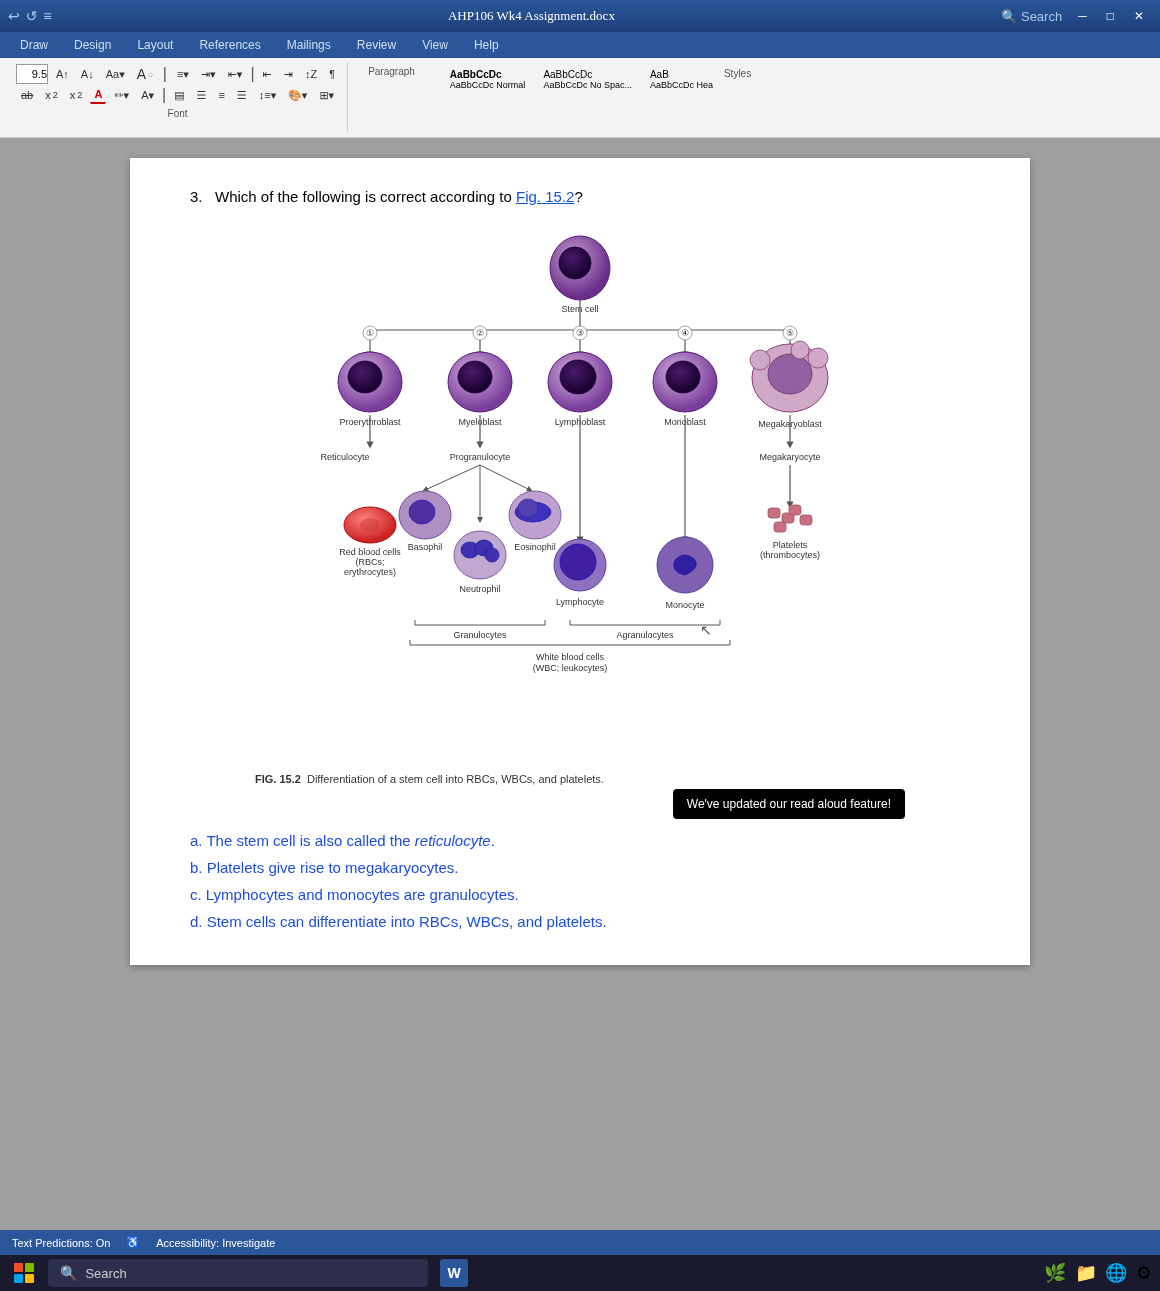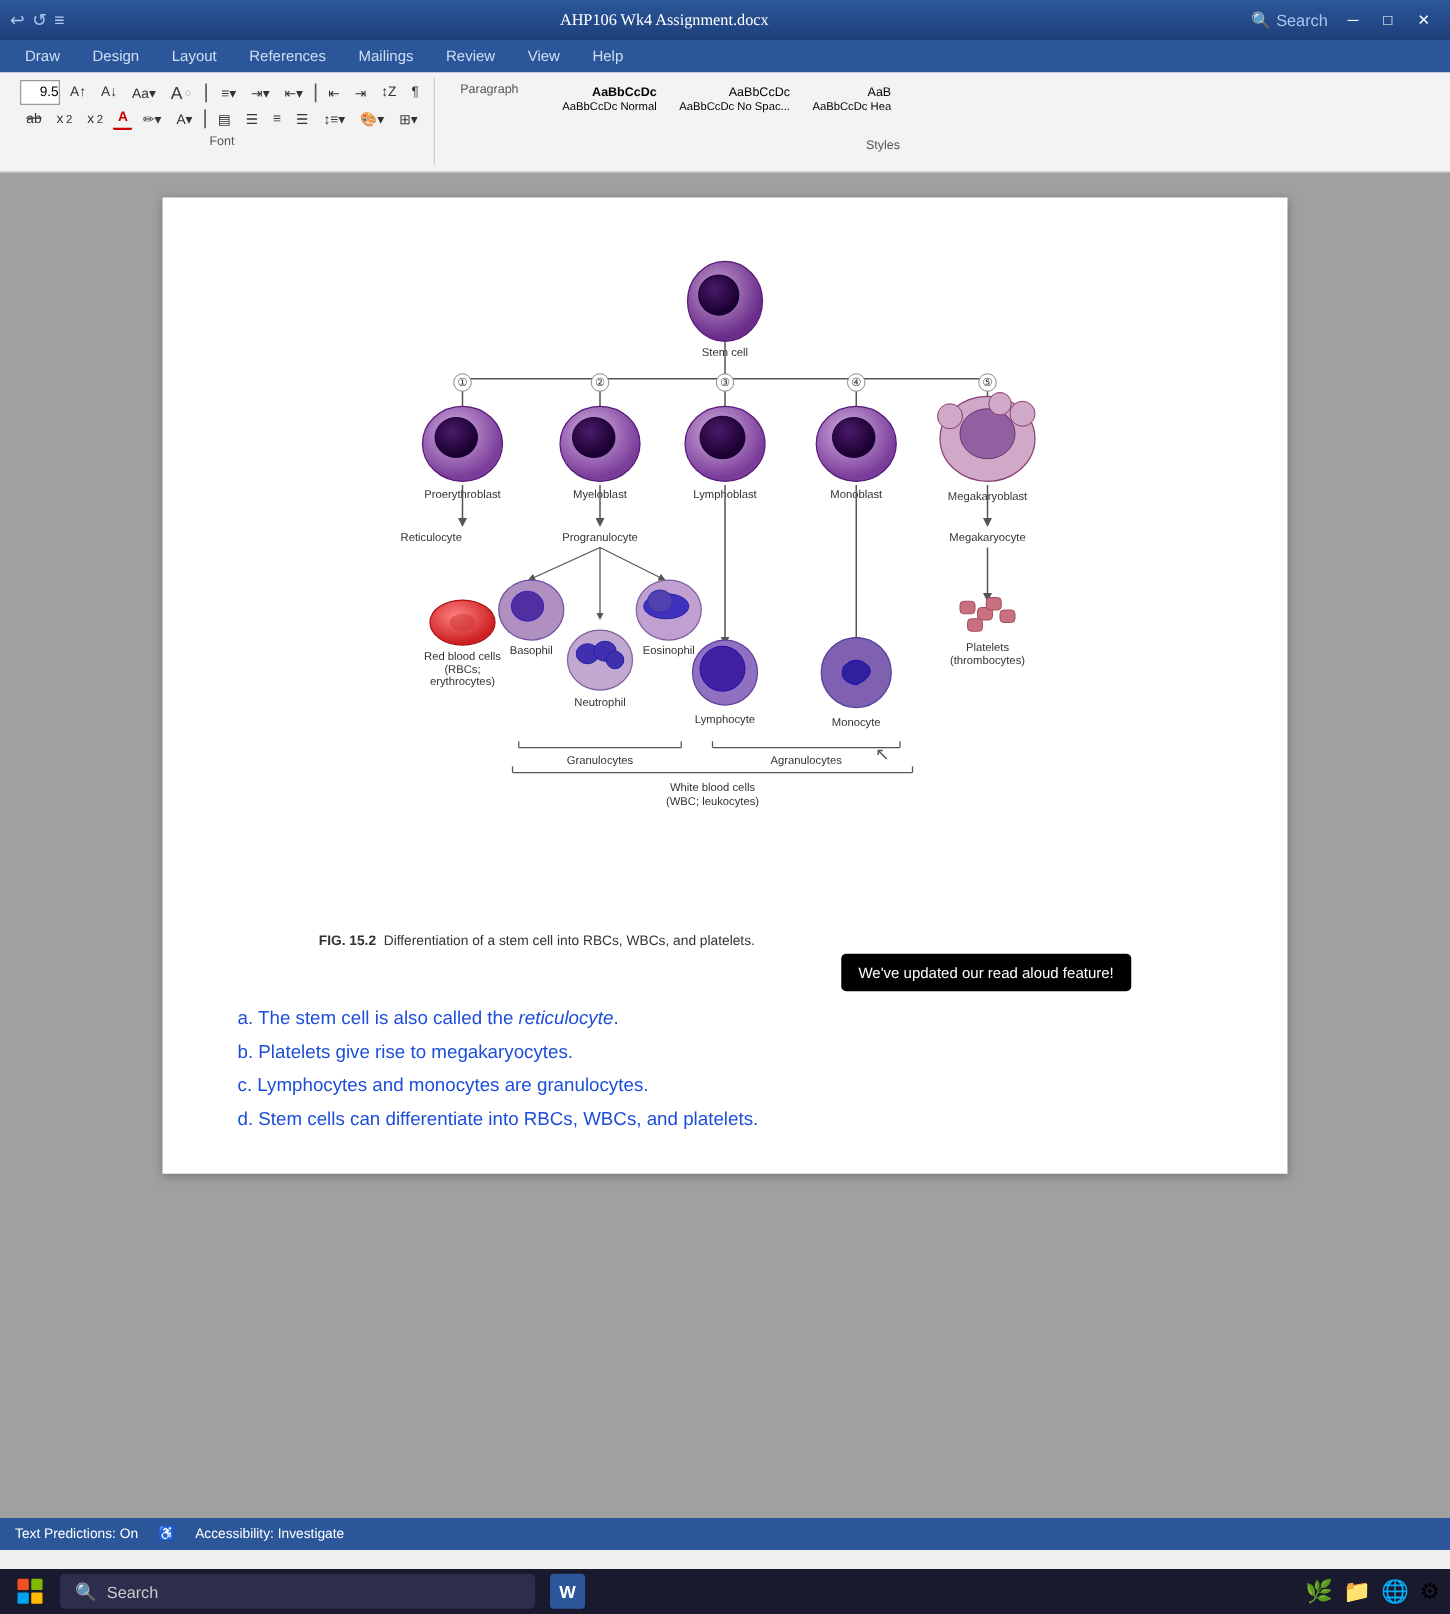--- a/index.html
+++ b/index.html
@@ -97,24 +97,22 @@
       width: 32px;
       height: 20px;
       border: 1px solid #999;
       text-align: right;
       font-size: 11px;
     }
 
     
     .styles-section {
       display: flex;
-      flex-direction: column;
       padding: 4px 8px;
-      gap: 16px;
-      text-align: right;
+      gap: 4px;
     }
     .style-item {
       font-size: 11px;
       padding: 2px 6px;
       border: 1px solid transparent;
       cursor: pointer;
       border-radius: 2px;
     }
 
     
@@ -355,20 +353,24 @@
         <div style="font-size:9px;">AaBbCcDc Hea</div>
       </div>
     </div>
     <div class="ribbon-label">Styles</div>
   </div>
 </div>
 
 <div class="document-area">
   <div class="document-page">
 
+    <p class="question-text">
+      <span>3.</span>
+      &nbsp;&nbsp;<span>Which of the following is correct according to <u class="underline-blue">Fig. 15.2</u>?</span>
+    </p>
 
     <div class="figure-container">
       <svg class="fig-svg" viewBox="0 0 620 530" xmlns="http://www.w3.org/2000/svg">
         <defs>
           <marker id="arrowhead" markerWidth="6" markerHeight="6" refX="3" refY="3" orient="auto">
             <path d="M0,0 L0,6 L6,3 z" fill="#555"></path>
           </marker>
 
           <radialGradient id="cellGrad1" cx="40%" cy="35%" r="60%">
             <stop offset="0%" stop-color="#c5a0d0"></stop>
@@ -527,21 +529,21 @@
         a. The stem cell is also called the <em>reticulocyte</em>.
       </span>
       <span class="answer-option">b. Platelets give rise to megakaryocytes.</span>
       <span class="answer-option">c. Lymphocytes and monocytes are granulocytes.</span>
       <span class="answer-option">d. Stem cells can differentiate into RBCs, WBCs, and platelets.</span>
     </div>
 
   </div>
 </div>
 
-<div class="status-bar" style="position:fixed;bottom:52px;left:0;right:0;z-index:10;">
+<div class="status-bar" style="position:fixed;bottom:36px;left:0;right:0;z-index:10;">
   <span>Text Predictions: On</span>
   <span>♿</span>
   <span>Accessibility: Investigate</span>
 </div>
 
 <div class="taskbar" style="position:fixed;bottom:0;left:0;right:0;z-index:10;">
   <div class="taskbar-windows-btn">
     <div class="windows-icon">
       <div class="win-red"></div>
       <div class="win-green"></div>

